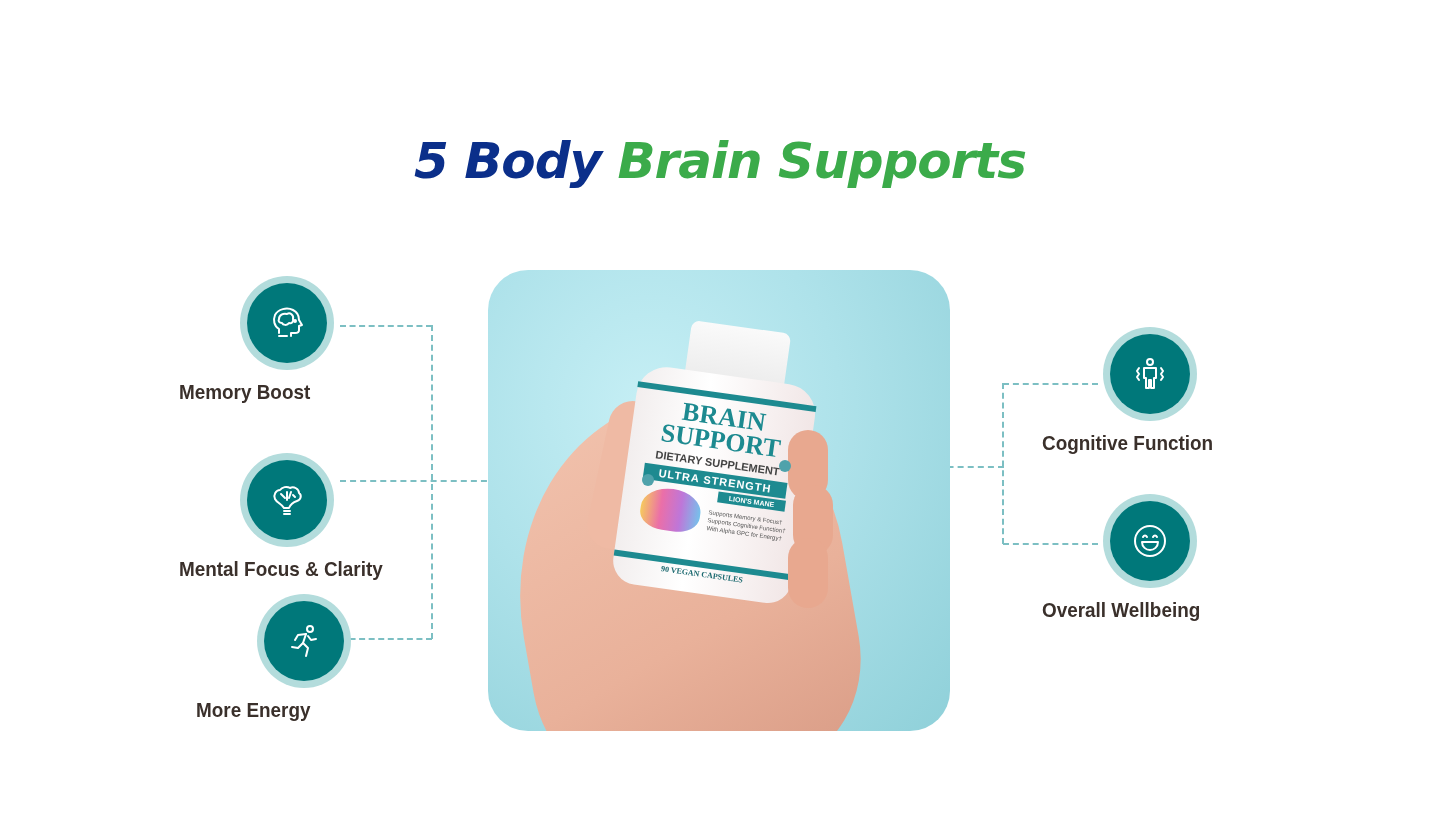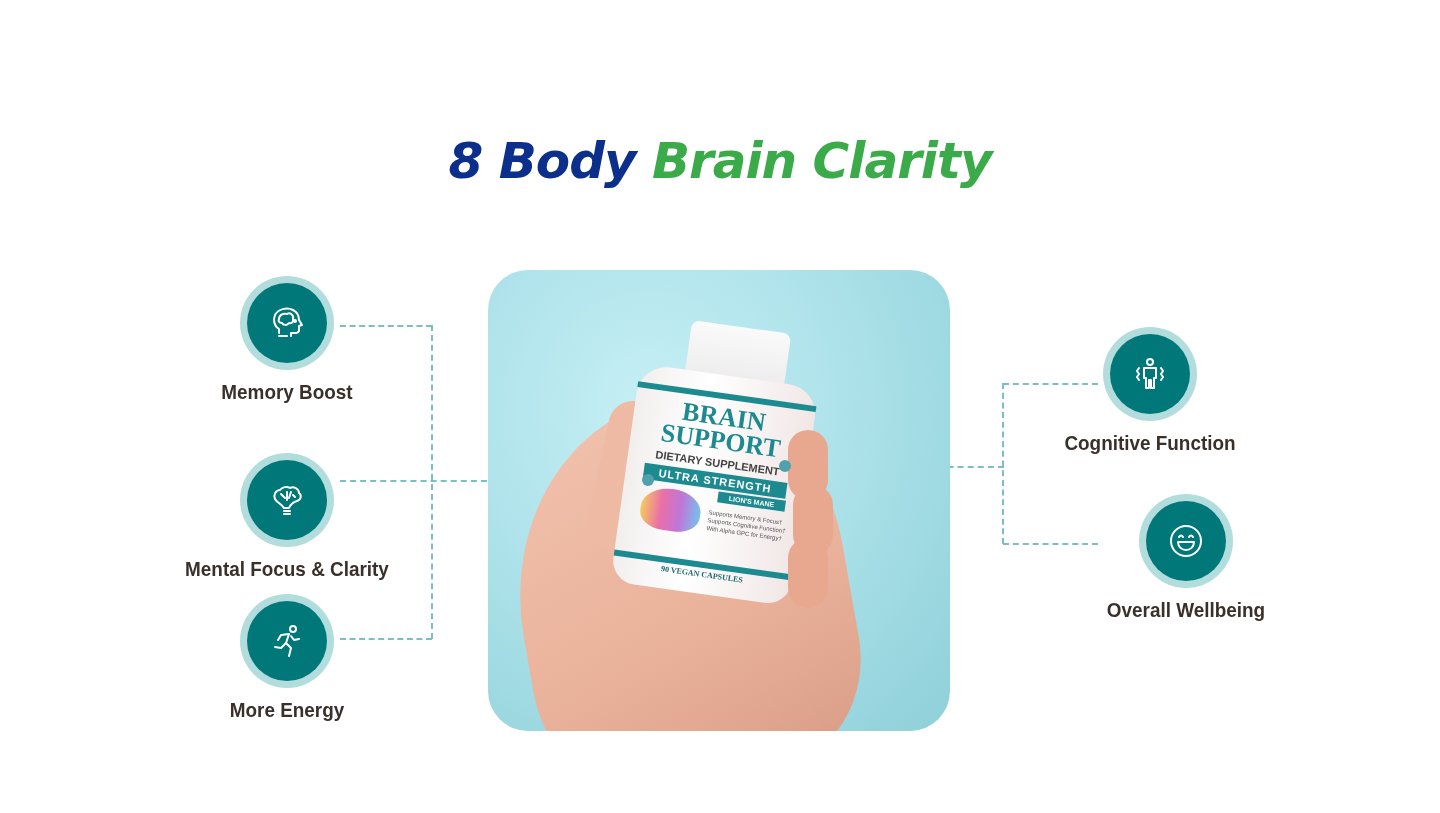--- a/index.html
+++ b/index.html
@@ -1,21 +1,21 @@
 <!DOCTYPE html>
 <html><head>
 <meta charset="utf-8">
 <style>
   html, body { margin:0; padding:0; background:#ffffff; }
   body { width:1440px; height:813px; position:relative; overflow:hidden; font-family:"Liberation Sans", sans-serif; }
   .title { position:absolute; top:132px; left:0; width:1440px; text-align:center; font-size:50px; font-weight:bold; font-style:italic; letter-spacing:-1px; font-family:"DejaVu Sans", sans-serif; }
   .title .t1 { color:#0b2f8a; }
   .title .t2 { color:#3bab4a; }
 
-  .feature { position:absolute; width:240px; text-align:center; }
+  .feature { position:absolute; width:240px; text-align:left; }
   .circle { width:94px; height:94px; border-radius:50%; background:#b3dcdc; margin:0 auto; position:relative; }
   .circle .inner { position:absolute; left:7px; top:7px; width:80px; height:80px; border-radius:50%; background:#00787a; display:flex; align-items:center; justify-content:center; }
   .circle svg { width:40px; height:40px; }
   .label { margin-top:10px; font-size:21px; font-weight:bold; color:#3a302b; font-family:"Liberation Sans", sans-serif; transform:scaleX(0.9); white-space:nowrap; }
 
   .dash-h { position:absolute; height:0; border-top:2px dashed #7cbfc3; }
   .dash-v { position:absolute; width:0; border-left:2px dashed #7cbfc3; }
   .dot { position:absolute; width:12px; height:12px; border-radius:50%; background:#4fa2ab; }
 
   .photo { position:absolute; left:488px; top:270px; width:462px; height:461px; border-radius:40px; overflow:hidden;
@@ -32,22 +32,22 @@
   .bullets { position:absolute; left:88px; top:134px; width:82px; font-size:6px; color:#555; line-height:8px; }
   .caps { position:absolute; left:0; top:196px; width:180px; text-align:center; color:#1d6a70; font-family:"Liberation Serif", serif; font-size:8px; font-weight:bold; }
   .hand { position:absolute; left:30px; top:130px; width:330px; height:380px; background:linear-gradient(160deg,#f2c3ae,#e9b19a 60%,#d99c86); border-radius:55% 45% 30% 30%; transform:rotate(-10deg); }
   .thumb { position:absolute; left:110px; top:130px; width:48px; height:150px; background:#efbaa4; border-radius:30px; transform:rotate(12deg); }
   .finger { position:absolute; width:40px; height:70px; background:#e8a88f; border-radius:22px; }
 </style>
 </head>
 <body>
 
 <div class="title">
-  <span class="t1">8 Body</span>
-  <span class="t2">Brain Clarity</span>
+  <span class="t1">5 Body</span>
+  <span class="t2">Brain Supports</span>
 </div>
 
 <div class="dash-h" style="left:340px; top:325px; width:92px;"></div>
 <div class="dash-h" style="left:340px; top:480px; width:308px;"></div>
 <div class="dash-h" style="left:340px; top:638px; width:92px;"></div>
 <div class="dash-v" style="left:431px; top:325px; height:314px;"></div>
 
 <div class="dash-h" style="left:786px; top:466px; width:218px;"></div>
 <div class="dash-h" style="left:1003px; top:383px; width:95px;"></div>
 <div class="dash-h" style="left:1003px; top:543px; width:95px;"></div>
@@ -105,21 +105,21 @@
     <svg viewBox="0 0 40 40" fill="none" stroke="#fff" stroke-width="2" stroke-linecap="round" stroke-linejoin="round">
       <path d="M17 28 C15 24 10 23 8 19 C6 15 9 10 13 10 C15 7 20 6 23 8 C27 6 32 9 32 13 C35 15 34 20 30 21 C27 22 24 23 22 28 Z"></path>
       <path d="M14 14 L18 18 M20 12 L20 20 M24 12 L22 18 M26 15 L28 17"></path>
       <path d="M17 31 H23 M17 34 H23"></path>
     </svg>
   </div>
     </div>
   <div class="label">Mental Focus &amp; Clarity</div>
 </div>
 
-<div class="feature" style="left:167px; top:594px;">
+<div class="feature" style="left:184px; top:594px;">
   <div class="circle">
       <div class="inner">
     <svg viewBox="0 0 40 40" fill="none" stroke="#fff" stroke-width="2" stroke-linecap="round" stroke-linejoin="round">
       <circle cx="26" cy="8" r="3"></circle>
       <path d="M22 13 L14 14 L11 19"></path>
       <path d="M22 13 L19 22 L24 27 L22 35"></path>
       <path d="M24 15 L27 19 L32 18"></path>
       <path d="M19 22 L14 27 L8 26"></path>
     </svg>
   </div>
@@ -133,21 +133,21 @@
     <svg viewBox="0 0 40 40" fill="none" stroke="#fff" stroke-width="2" stroke-linecap="round" stroke-linejoin="round">
       <circle cx="20" cy="8" r="3"></circle>
       <path d="M14 14 H26 V24 H24 V34 H21 V26 H19 V34 H16 V24 H14 Z"></path>
       <path d="M9 14 L7 17 L9 20 L7 23 L9 26 M31 14 L33 17 L31 20 L33 23 L31 26"></path>
     </svg>
   </div>
     </div>
   <div class="label">Cognitive Function</div>
 </div>
 
-<div class="feature" style="left:1066px; top:494px;">
+<div class="feature" style="left:1030px; top:494px;">
   <div class="circle">
       <div class="inner">
     <svg viewBox="0 0 40 40" fill="none" stroke="#fff" stroke-width="2" stroke-linecap="round" stroke-linejoin="round">
       <circle cx="20" cy="20" r="15"></circle>
       <path d="M13 16 C14 14 16 14 17 16 M23 16 C24 14 26 14 27 16"></path>
       <path d="M12 21 H28 C28 26 24 29 20 29 C16 29 12 26 12 21 Z"></path>
     </svg>
   </div>
     </div>
   <div class="label">Overall Wellbeing</div>

